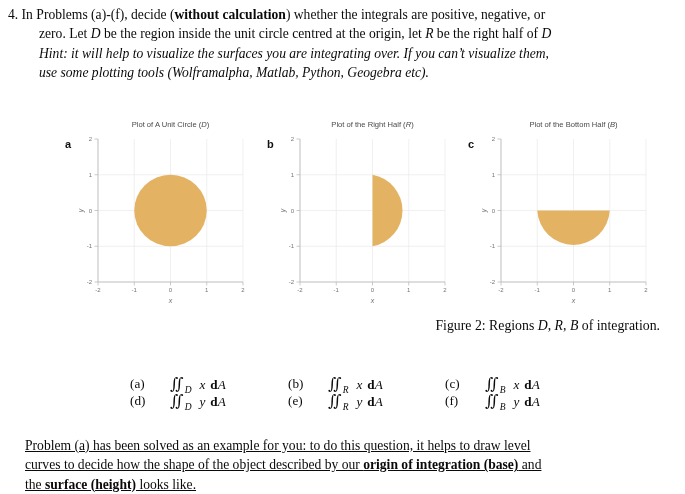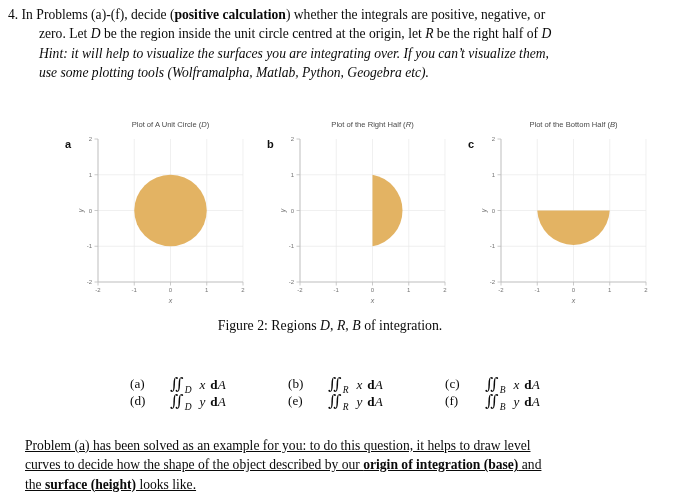--- a/index.html
+++ b/index.html
@@ -7,21 +7,21 @@
         font-family:"Liberation Serif", serif;color:#0a0a0a;}
 
   
   .textline{font-size:13.6px;line-height:19.3px;white-space:nowrap;}
   #intro{position:absolute;left:8px;top:5px;}
   #intro .cont{margin-left:31px;}
   .it{font-style:italic;}
   .bd{font-weight:bold;}
   .var{font-style:italic;}
 
-  #caption{position:absolute;left:0;top:318px;width:660px;text-align:center;
+  #caption{position:absolute;left:0;top:318px;width:660px;text-align:right;
            font-size:13.8px;}
 
   #footer{position:absolute;left:25px;top:436px;text-decoration:underline;}
 
   
   #integrals{position:absolute;left:130px;top:376px;display:grid;
              grid-template-columns:40px 118px 40px 117px 40px auto;
              grid-auto-rows:17px;font-size:13.2px;}
   .ilabel{white-space:nowrap;}
   .ii{white-space:nowrap;}
@@ -43,21 +43,21 @@
   .axis{stroke:#bdbdbd;stroke-width:1;}
   .tickmark{stroke:#bdbdbd;stroke-width:0.8;}
   .region{fill:#e3b363;}
 </style>
 </head>
 <body>
 
 <div id="page">
 
   <div id="intro">
-    <div class="textline"><span>4. In Problems (a)-(f), decide (</span><span class="bd">positive calculation</span><span>) whether the integrals are positive, negative, or</span></div>
+    <div class="textline"><span>4. In Problems (a)-(f), decide (</span><span class="bd">without calculation</span><span>) whether the integrals are positive, negative, or</span></div>
     <div class="textline cont"><span>zero. Let </span><span class="var">D</span><span> be the region inside the unit circle centred at the origin, let </span><span class="var">R</span><span> be the right half of </span><span class="var">D</span></div>
     <div class="textline cont it">Hint: it will help to visualize the surfaces you are integrating over. If you can’t visualize them,</div>
     <div class="textline cont it">use some plotting tools (Wolframalpha, Matlab, Python, Geogebra etc).</div>
   </div>
 
   <svg id="plot-a" class="plot-svg" width="202" height="192" viewBox="0 0 202 192">
     <text class="corner" x="10" y="34">a</text>
     <text class="ptitle" x="115.5" y="13" text-anchor="middle"><tspan>Plot of A Unit Circle (</tspan><tspan class="tvar">D</tspan><tspan>)</tspan></text>
 
     <g>

